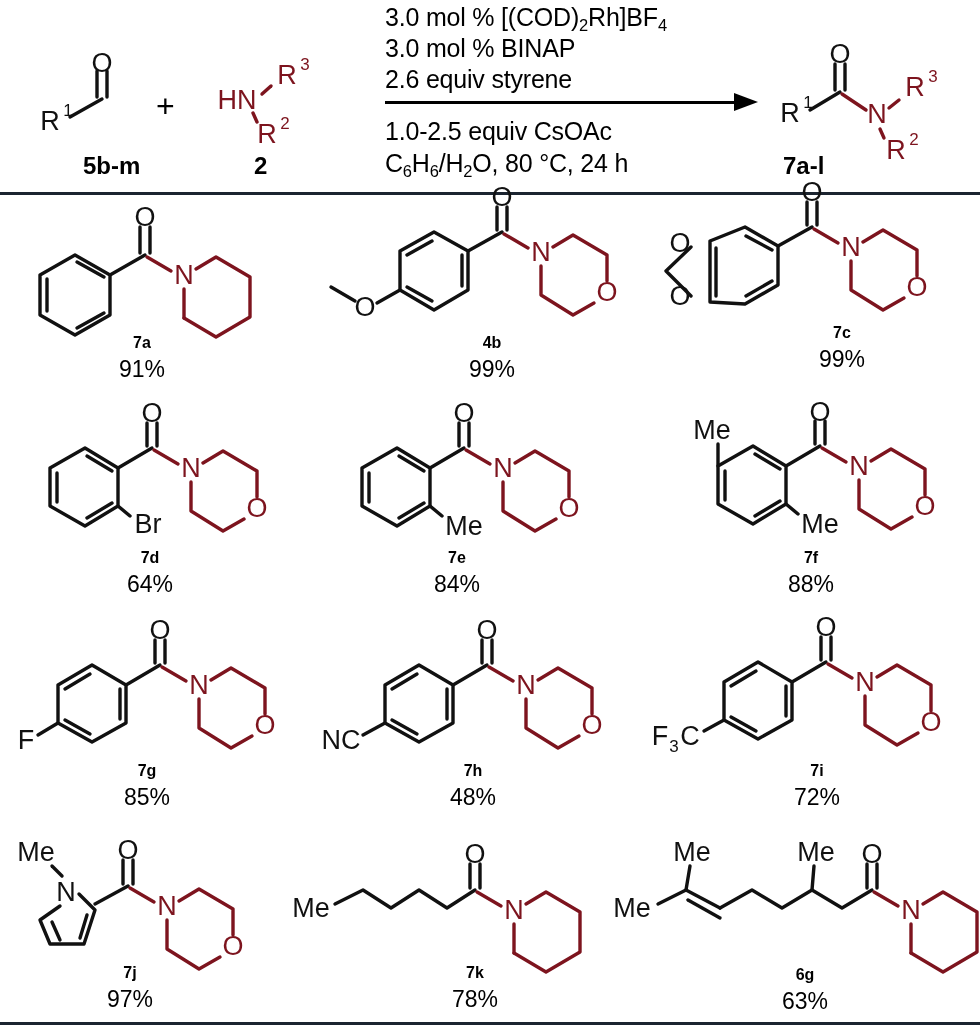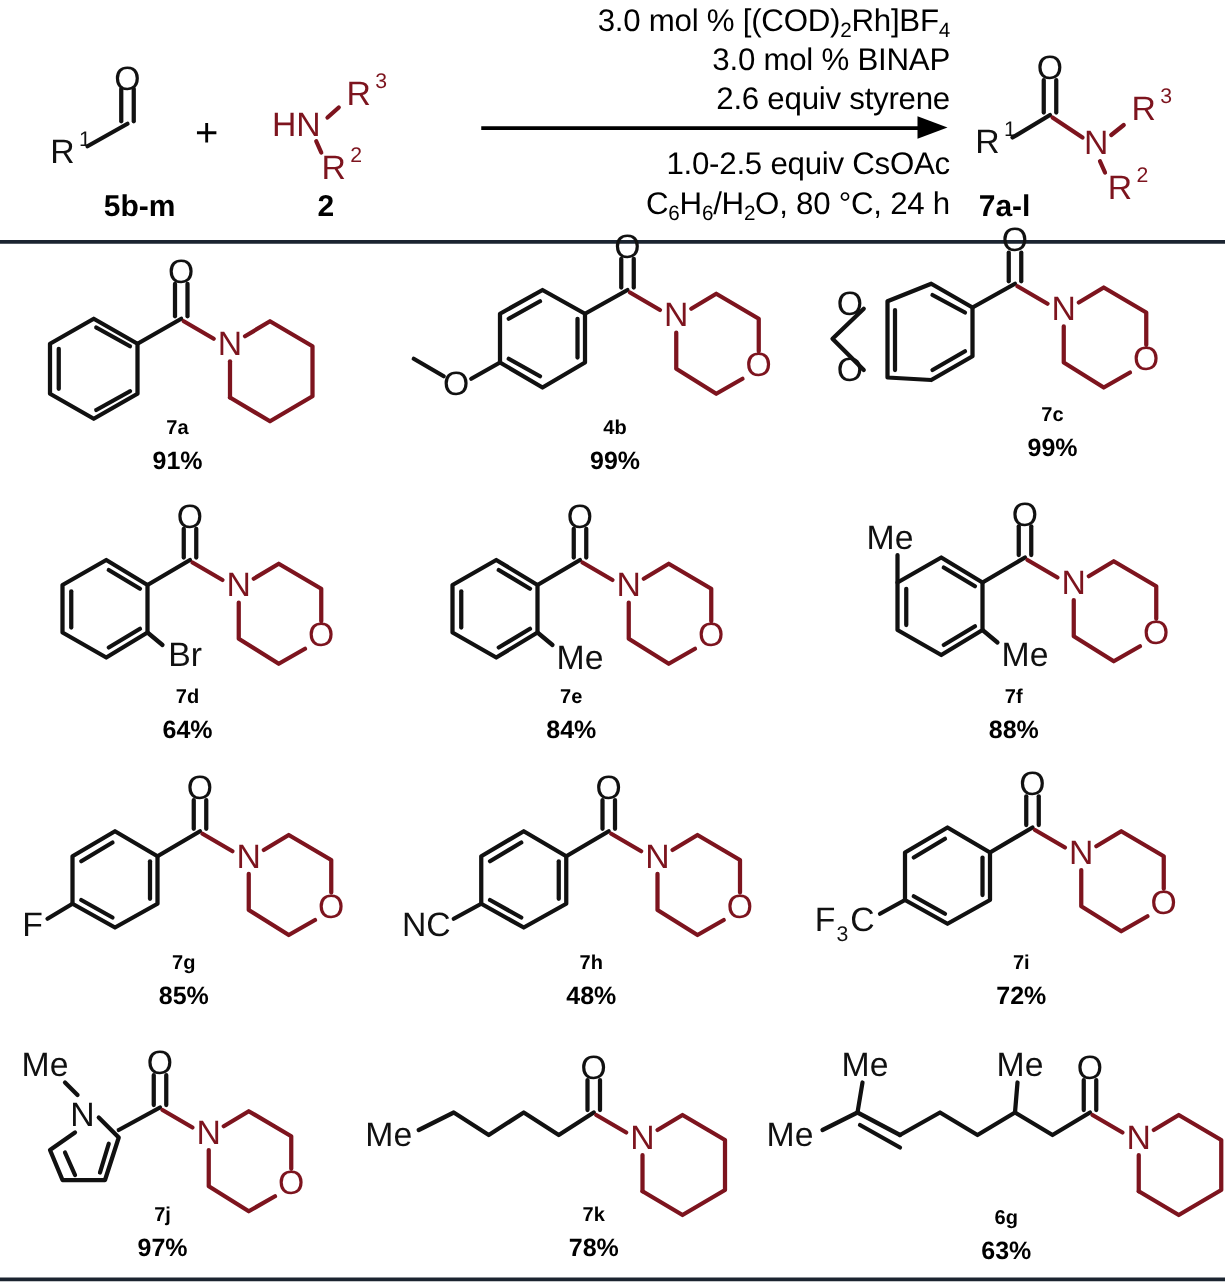--- a/index.html
+++ b/index.html
@@ -9,21 +9,21 @@
     font-family:"Liberation Sans", sans-serif;
     color:#000;
   }
   .scheme{position:absolute;inset:0;}
 
   
   .top-row{position:absolute;left:0;top:0;width:980px;height:190px;}
 
   .cond{
     position:absolute;
-    text-align:right;
+    text-align:left;
     font-size:25px;
     line-height:30px;
     white-space:nowrap;
     letter-spacing:-0.2px;
   }
   .cond sub{font-size:0.66em;vertical-align:-0.28em;}
 
   .arrow-wrap{position:absolute;left:385px;top:96px;width:375px;height:14px;}
   .arrow-line{position:absolute;left:0;top:5px;width:355px;height:3px;background:#000;}
   .arrow-head{
@@ -39,21 +39,21 @@
 
   
   .rule{position:absolute;left:0;width:980px;height:3px;background:#1b2430;}
 
   
   .cell{position:absolute;}
   .cap{
     position:absolute;text-align:center;width:160px;white-space:nowrap;
   }
   .cap .name{font-weight:bold;font-size:16px;line-height:26px;display:block;}
-  .cap .yield{font-weight:bold;font-size:20px;line-height:27px;display:block;}
+  .cap .yield{font-weight:normal;font-size:23px;line-height:27px;display:block;}
 
   svg{display:block;overflow:visible;}
   .bk{stroke:#111111;stroke-width:3.4;fill:none;stroke-linecap:round;stroke-linejoin:round;}
   .rd{stroke:#7d141e;stroke-width:3.4;fill:none;stroke-linecap:round;stroke-linejoin:round;}
   .atom{font-family:"Liberation Sans",sans-serif;font-size:27px;fill:#111111;text-anchor:middle;dominant-baseline:middle;}
   .atom-r{font-family:"Liberation Sans",sans-serif;font-size:27px;fill:#7d141e;text-anchor:middle;dominant-baseline:middle;}
   .atom-sm{font-size:17px;}
 </style>
 </head>
 <body>

